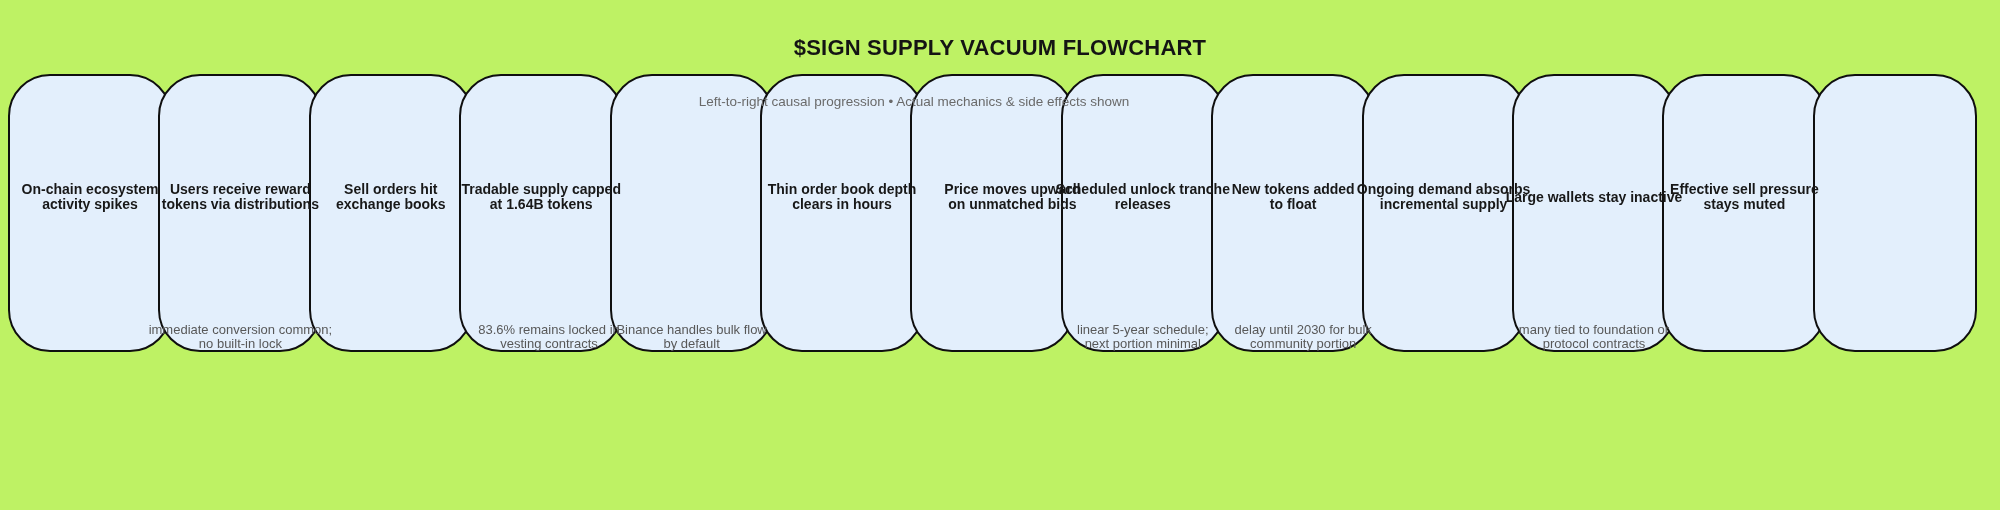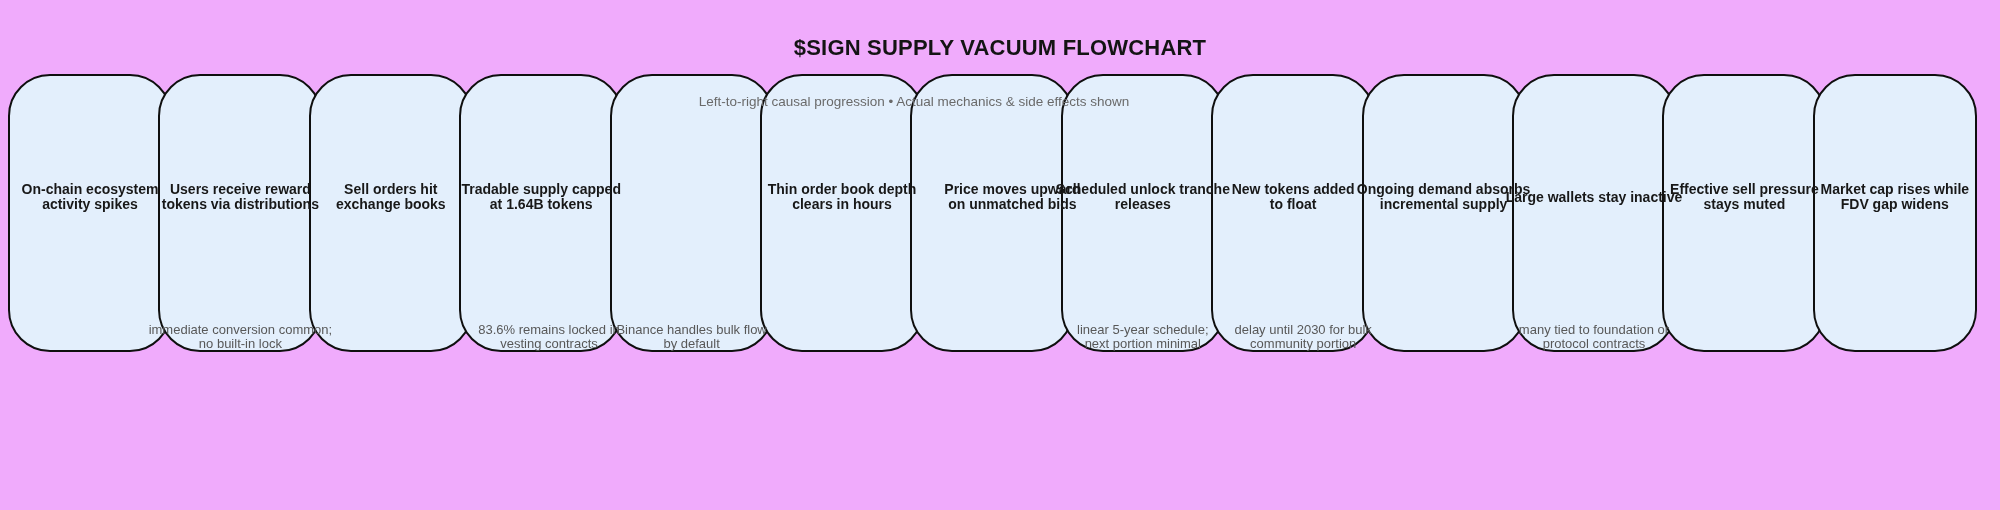--- a/index.html
+++ b/index.html
@@ -1,20 +1,20 @@
 <!DOCTYPE html>
 <html><head>
 <meta charset="utf-8">
 <style>
   html, body { margin: 0; padding: 0; background: #ffffff; }
   .canvas {
     position: relative;
     width: 2000px;
     height: 510px;
-    background: #f0abfc;
+    background: #bef264;
     overflow: hidden;
     font-family: "Liberation Sans", sans-serif;
   }
   .title {
     position: absolute;
     top: 36px;
     left: 0;
     width: 2000px;
     margin: 0;
     text-align: center;
@@ -125,16 +125,14 @@
 to float</div>
       <div class="step-note" style="left: 1293.2px; margin-left: 10px;">delay until 2030 for bulk
 community portion</div>
       <div class="step-label" style="left: 1443.6px;">Ongoing demand absorbs
 incremental supply</div>
       <div class="step-label" style="left: 1594px;">Large wallets stay inactive</div>
       <div class="step-note" style="left: 1594px;">many tied to foundation or
 protocol contracts</div>
       <div class="step-label" style="left: 1744.4px;">Effective sell pressure
 stays muted</div>
-      <div class="step-label" style="left: 1894.8px;">Market cap rises while
-FDV gap widens</div>
     </div>
 </div>
 
 </body></html>

